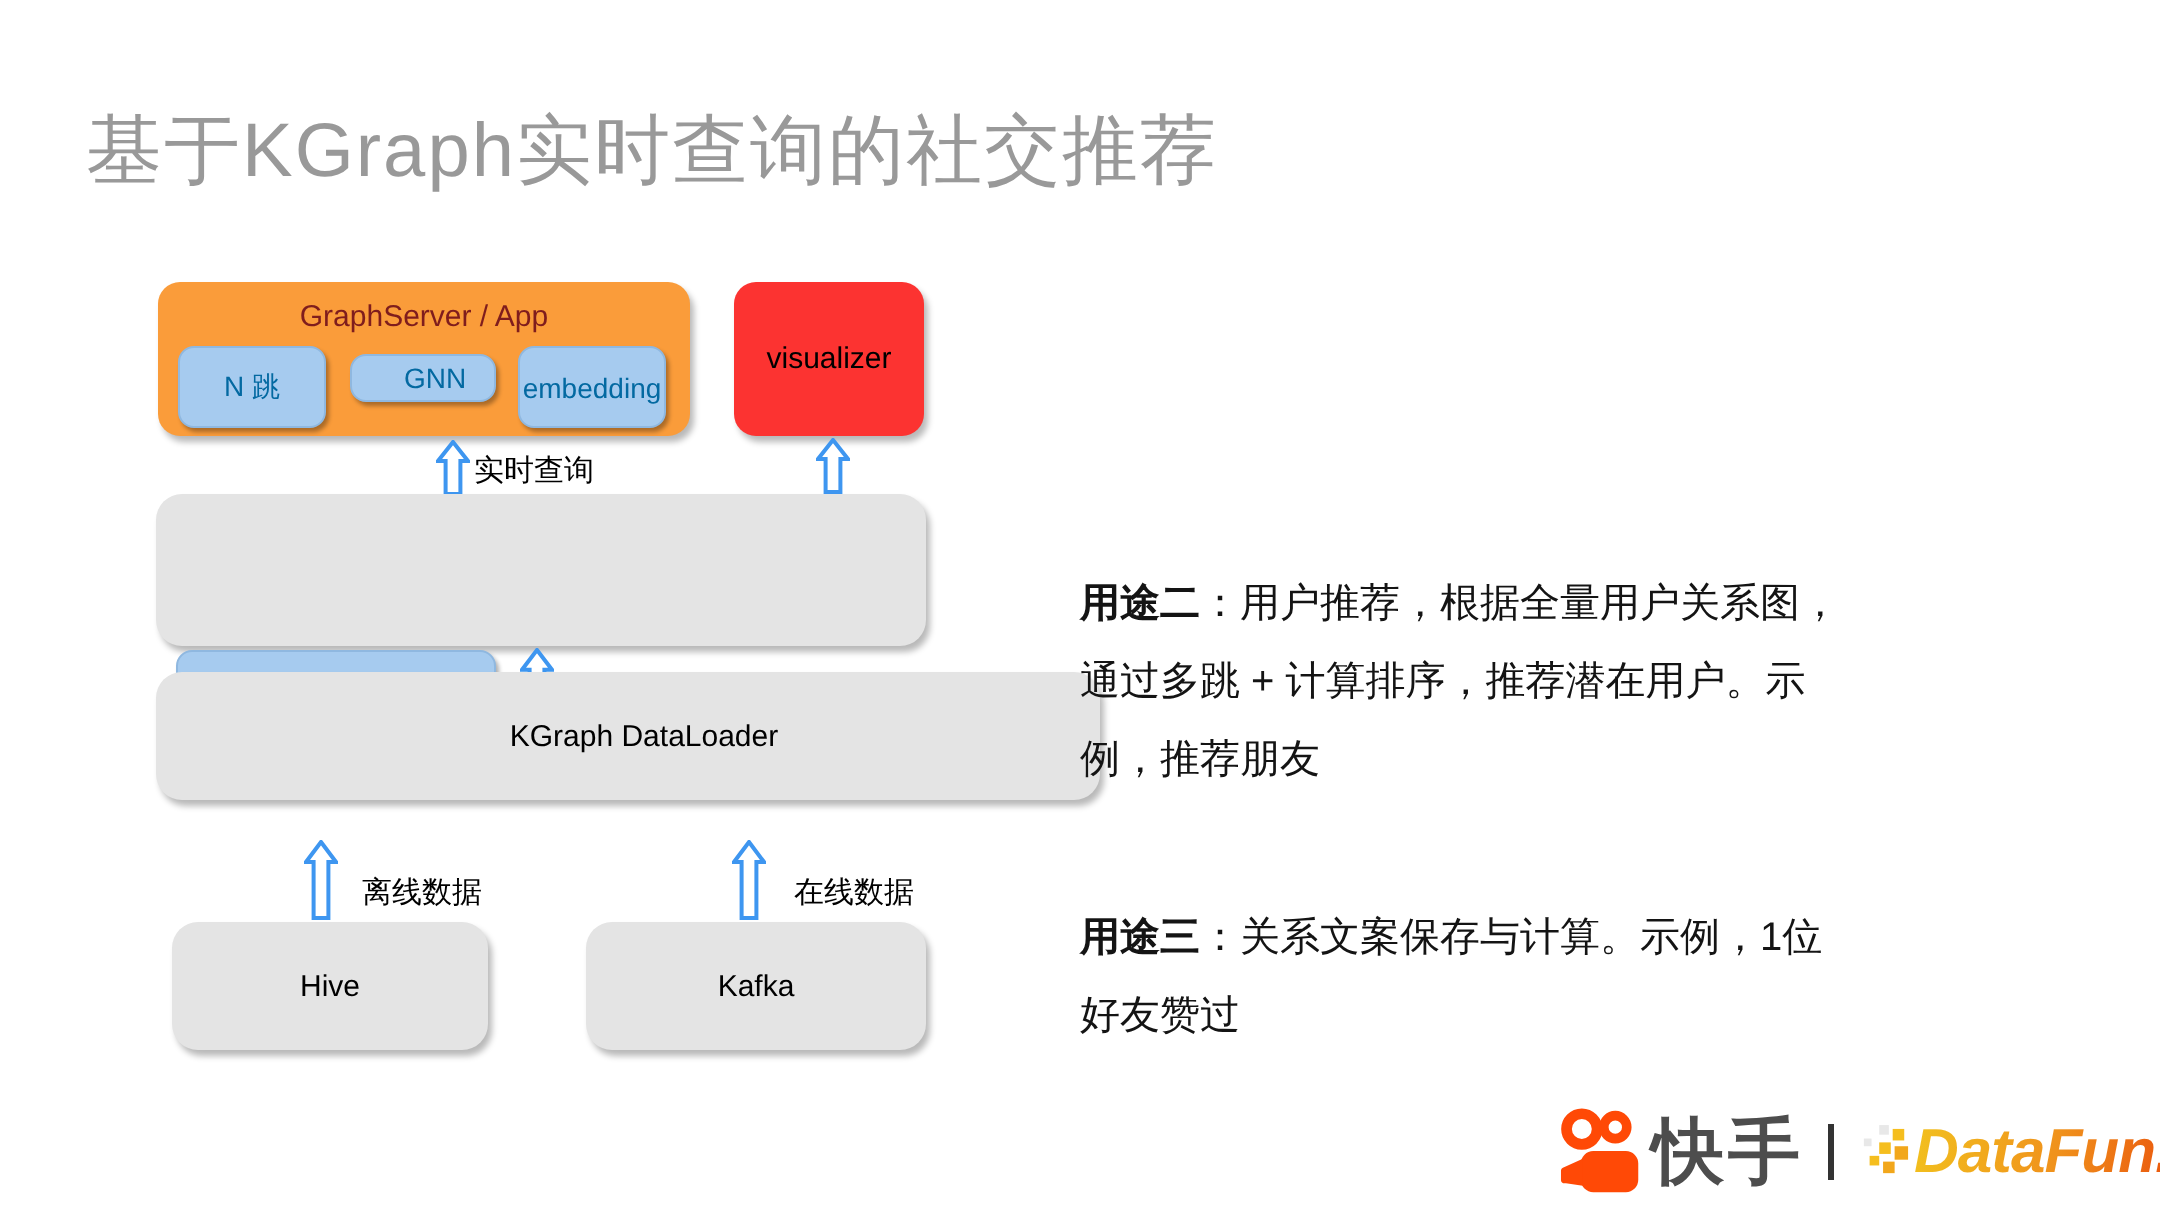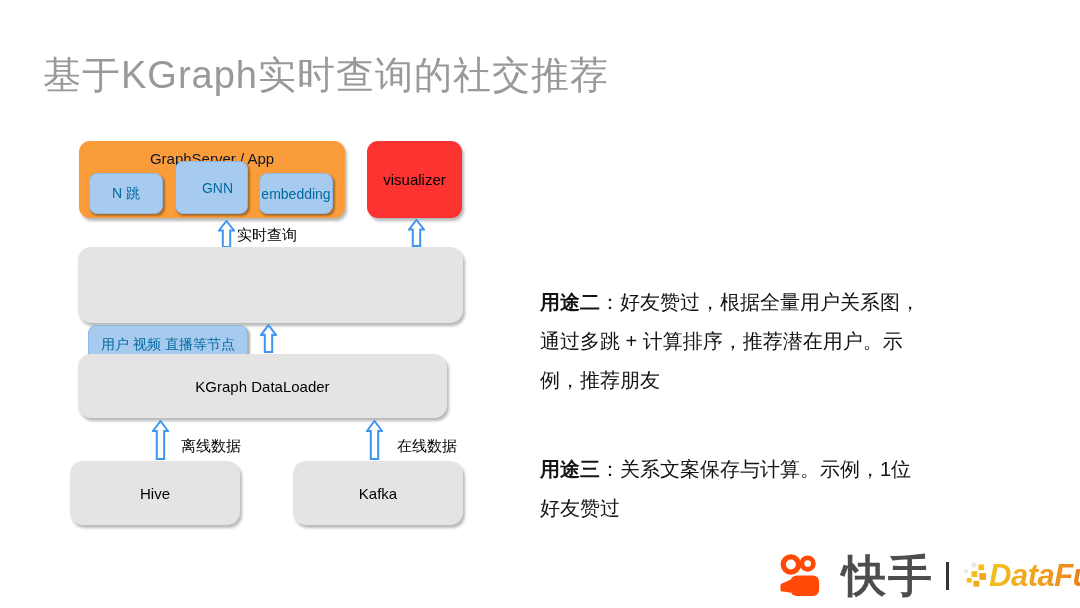--- a/index.html
+++ b/index.html
@@ -11,21 +11,21 @@
     position:absolute; left:43px; top:50px; margin:0;
     font-size:38px; font-weight:400; color:#999999; letter-spacing:1px;
     white-space:nowrap;
   }
   .dbox { position:absolute; border-radius:11px; box-shadow:2px 3px 3px rgba(0,0,0,0.28); }
   .orange { background:#FA9C3A; }
   .red    { background:#FC3331; }
   .gray   { background:#E4E4E4; border-radius:13px; }
   .box-title {
     position:absolute; left:0; right:0; top:9px; text-align:center;
-    font-size:15px; color:#0f172a;
+    font-size:15px; color:#7f1d1d;
   }
   .center-label {
     display:flex; align-items:center; justify-content:center;
     font-size:15px; color:#000; height:100%;
   }
   .chip {
     position:absolute; background:#A6CBEF; border:1px solid #8FB8E0;
     border-radius:8px; box-shadow:1.5px 2px 2px rgba(0,0,0,0.32);
     display:flex; align-items:center; justify-content:center;
     font-size:14px; color:#0369a1; box-sizing:border-box; white-space:nowrap;
@@ -38,22 +38,22 @@
     font-size:20px; line-height:39px; color:#141414;
   }
   .usage b { font-weight:bold; }
   .uline { white-space:nowrap; }
   
   .footer {
     position:absolute; left:778px; top:553px; height:46px;
     display:flex; align-items:center;
   }
   .ks-text {
-    font-size:44px; font-weight:600; color:#4D4D4D;
-    letter-spacing:2px; margin-left:20px; white-space:nowrap;
+    font-size:36px; font-weight:600; color:#4D4D4D;
+    letter-spacing:2px; margin-left:4px; white-space:nowrap;
   }
   .logo-divider {
     width:3px; height:28px; background:#333333;
     margin-left:12px; margin-right:13px;
   }
   .datafun-text {
     font-size:31px; font-weight:bold; font-style:italic;
     margin-left:2px; white-space:nowrap; color:#F08A1E;
     letter-spacing:-0.5px;
   }
@@ -70,21 +70,21 @@
 
 <div class="slide">
 
   <h1 class="title">基于KGraph实时查询的社交推荐</h1>
 
   <div class="diagram">
 
     <div class="dbox orange" style="left:79px;top:141px;width:266px;height:77px;">
       <div class="box-title">GraphServer / App</div>
       <div class="chip" style="left:10px;top:32px;width:74px;height:41px;">N 跳</div>
-      <div class="chip" style="left:96px;top:20px;width:73px;height:53px;padding-left:12px;">GNN</div>
+      <div class="chip" style="left:96px;top:36px;width:73px;height:24px;padding-left:12px;">GNN</div>
       <div class="chip" style="left:180px;top:32px;width:74px;height:41px;">embedding</div>
     </div>
 
     <div class="dbox red" style="left:367px;top:141px;width:95px;height:77px;">
       <div class="center-label">visualizer</div>
     </div>
 
     <svg class="arrow" style="left:218px;top:220px;" width="17" height="28" viewBox="0 0 17 28" preserveAspectRatio="none">
       <polygon points="8.5,1 16,10.5 12.2,10.5 12.2,27 4.8,27 4.8,10.5 1,10.5" fill="#ffffff" stroke="#3E96F0" stroke-width="2"></polygon>
     </svg>
@@ -94,43 +94,43 @@
     </svg>
 
     <div class="dbox gray" style="left:78px;top:247px;width:385px;height:76px;">
       <div class="chip" style="left:10px;top:33px;width:160px;height:40px;margin-top:45px;">用户 视频 直播等节点</div>
     </div>
 
     <svg class="arrow" style="left:260px;top:324px;" width="17" height="29" viewBox="0 0 17 28" preserveAspectRatio="none">
       <polygon points="8.5,1 16,10.5 12.2,10.5 12.2,27 4.8,27 4.8,10.5 1,10.5" fill="#ffffff" stroke="#3E96F0" stroke-width="2"></polygon>
     </svg>
 
-    <div class="dbox gray" style="left:78px;top:354px;width:369px;height:64px;">
+    <div class="dbox gray" style="left:78px;top:336px;width:456px;height:64px;padding-left:16px;">
       <div class="center-label">KGraph DataLoader</div>
     </div>
 
     <svg class="arrow" style="left:152px;top:420px;" width="17" height="40" viewBox="0 0 17 40" preserveAspectRatio="none">
       <polygon points="8.5,1 16,11 12.2,11 12.2,39 4.8,39 4.8,11 1,11" fill="#ffffff" stroke="#3E96F0" stroke-width="2"></polygon>
     </svg>
     <div class="arrow-label" style="left:181px;top:437px;">离线数据</div>
     <svg class="arrow" style="left:366px;top:420px;" width="17" height="40" viewBox="0 0 17 40" preserveAspectRatio="none">
       <polygon points="8.5,1 16,11 12.2,11 12.2,39 4.8,39 4.8,11 1,11" fill="#ffffff" stroke="#3E96F0" stroke-width="2"></polygon>
     </svg>
     <div class="arrow-label" style="left:397px;top:437px;">在线数据</div>
 
-    <div class="dbox gray" style="left:70px;top:461px;width:170px;height:64px;">
+    <div class="dbox gray" style="left:86px;top:461px;width:158px;height:64px;">
       <div class="center-label">Hive</div>
     </div>
     <div class="dbox gray" style="left:293px;top:461px;width:170px;height:64px;">
       <div class="center-label">Kafka</div>
     </div>
   </div>
 
   <div class="usage" style="top:283px;">
-    <div class="uline"><b>用途二</b><span>：好友赞过，根据全量用户关系图，</span></div>
+    <div class="uline"><b>用途二</b><span>：用户推荐，根据全量用户关系图，</span></div>
     <div class="uline">通过多跳 + 计算排序，推荐潜在用户。示</div>
     <div class="uline">例，推荐朋友</div>
   </div>
   <div class="usage" style="top:450px;">
     <div class="uline"><b>用途三</b><span>：关系文案保存与计算。示例，1位</span></div>
     <div class="uline">好友赞过</div>
   </div>
 
   <div class="footer">
     <svg width="44" height="46" viewBox="0 0 46 46">

